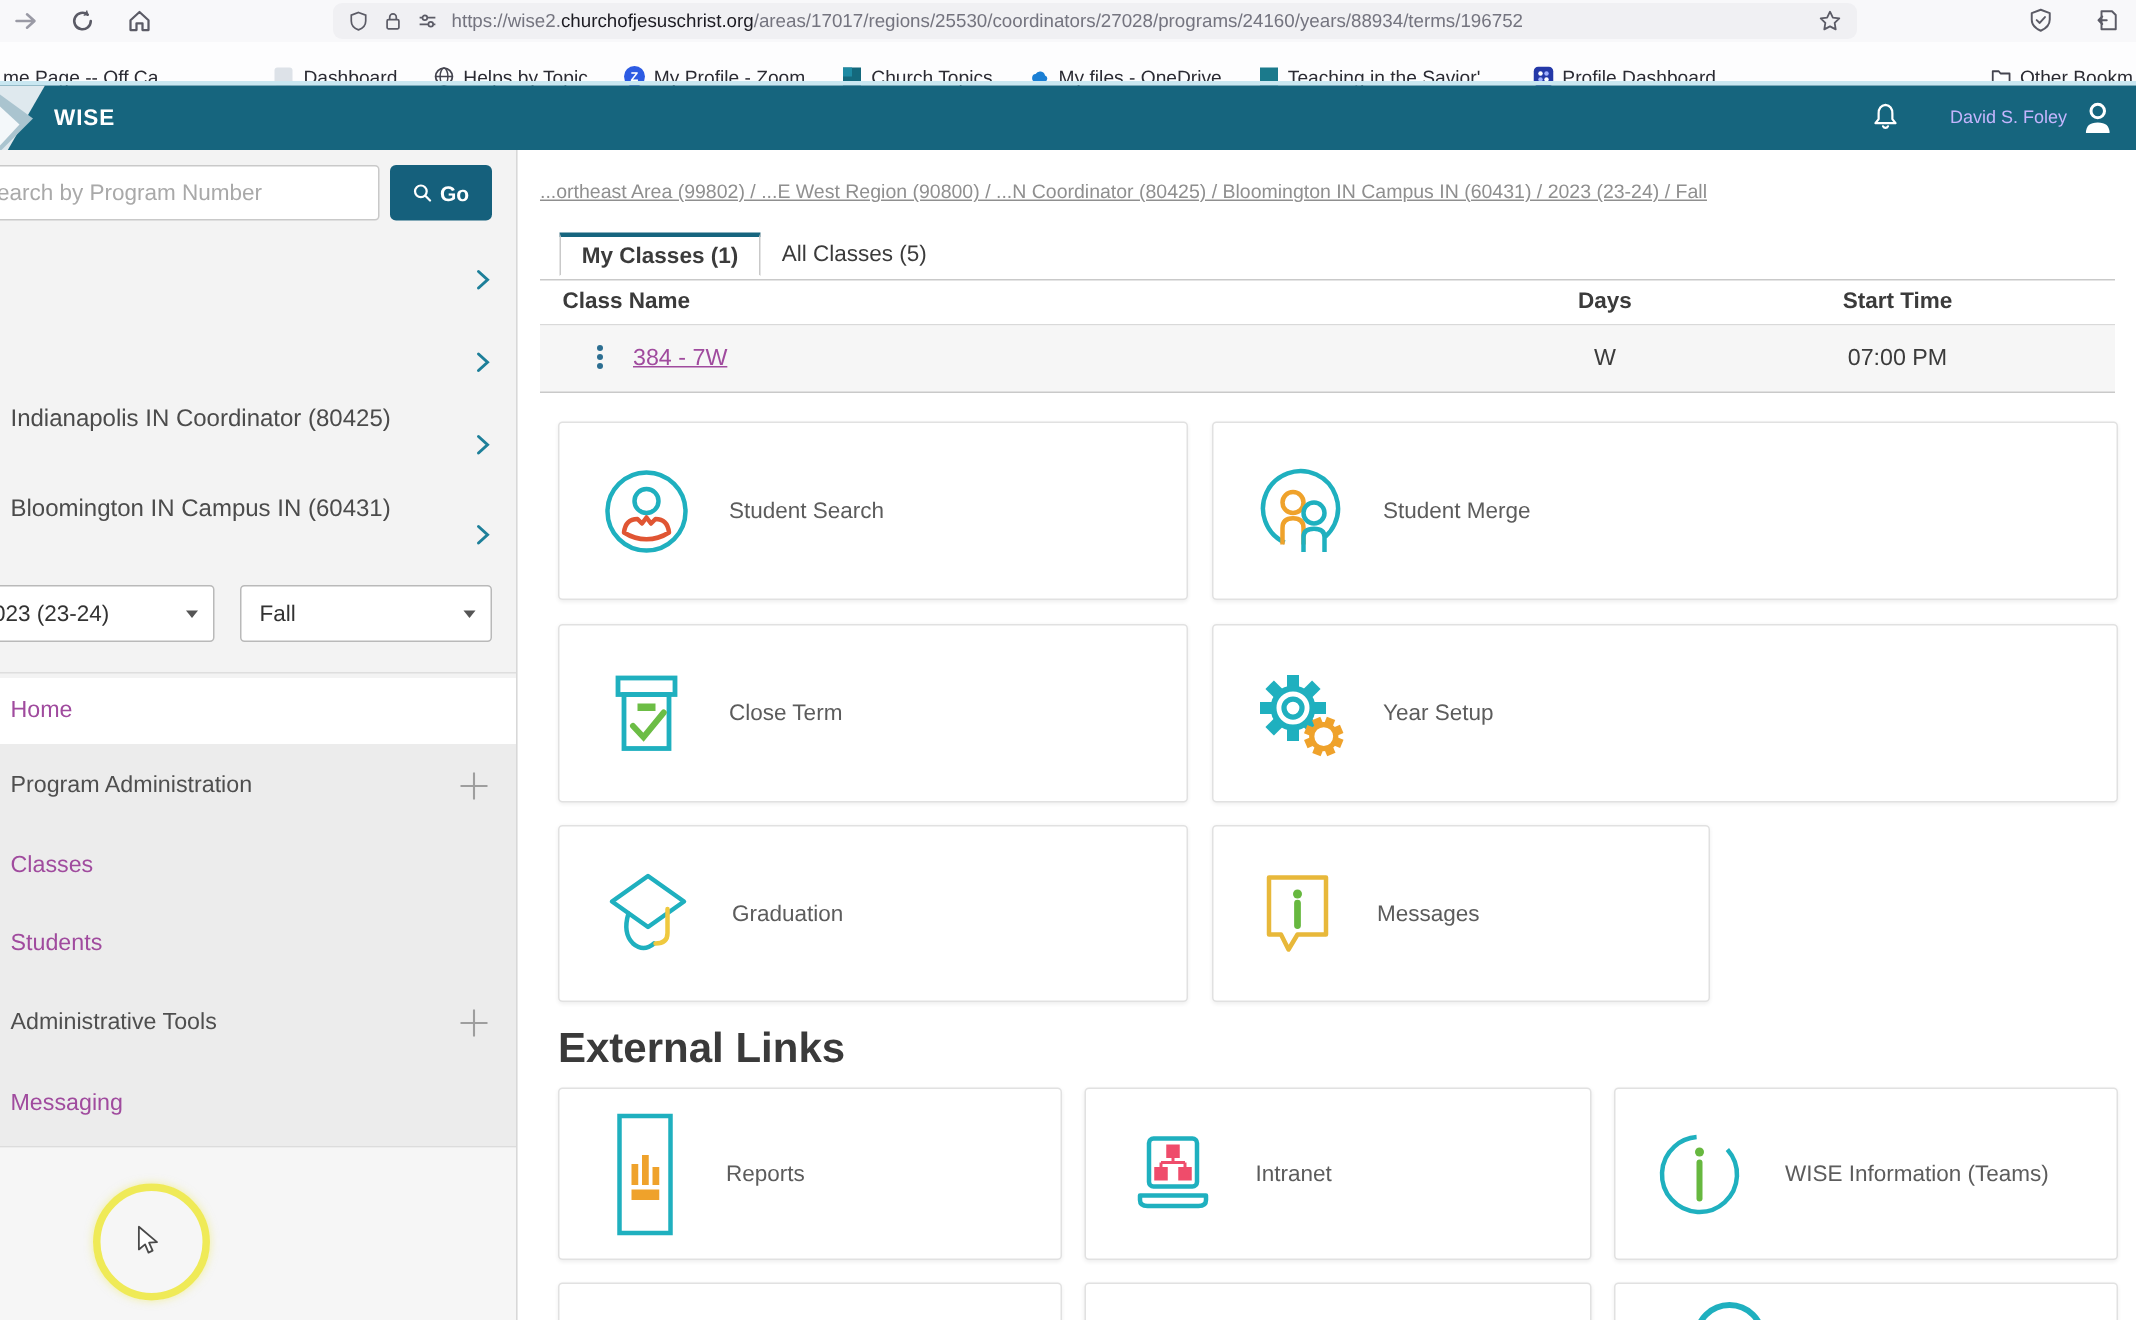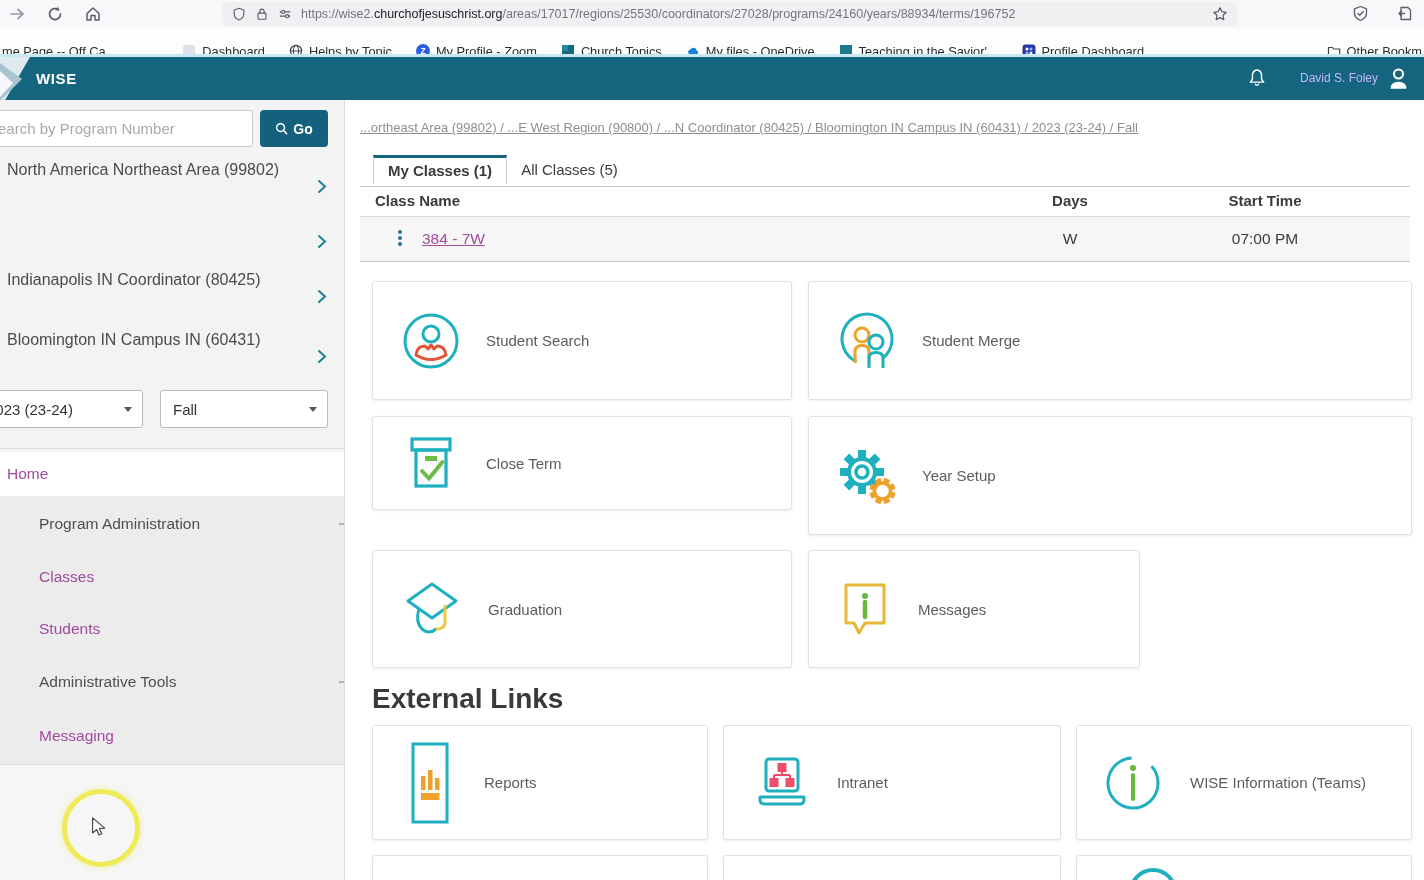--- a/index.html
+++ b/index.html
@@ -58,21 +58,21 @@
     box-sizing:border-box;display:flex;align-items:center;font-size:15px;color:#333;cursor:pointer;
     padding-left:12px;
   }
   .sel .caret{position:absolute;right:10px;top:16px;width:0;height:0;border-left:4px solid transparent;
     border-right:4px solid transparent;border-top:5px solid #555;}
   .side-divider{position:absolute;left:0;top:348px;width:345px;height:1px;background:#dedede;}
   .home-row{position:absolute;left:0;top:352px;width:345px;height:44px;background:#ffffff;
     display:flex;align-items:center;cursor:pointer;}
   .nav-group{position:absolute;left:0;top:396px;width:345px;height:268px;background:#ececec;
     border-bottom:1px solid #dcdcdc;}
-  .nav-row{position:absolute;left:0;width:345px;height:32px;line-height:32px;cursor:pointer;padding-left:32px;}
+  .nav-row{position:absolute;left:0;width:345px;height:32px;line-height:32px;cursor:pointer;}
   .nav-label{padding-left:7px;font-size:15.5px;}
   .nav-link{color:#A04B9E;}
   .nav-plain{color:#4f4f4f;}
   .plus-ico{position:absolute;right:18px;top:5px;}
   .side-bottom{position:absolute;left:0;top:665px;width:345px;height:115px;background:#f6f6f6;
     border-bottom:1px solid #e0e0e0;}
   .yellow-ring{
     position:absolute;left:62px;top:689px;width:68px;height:68px;border-radius:50%;
     border:5px solid rgba(238,233,70,0.9);box-shadow:0 0 6px rgba(238,233,70,0.5);
   }
@@ -242,21 +242,20 @@
   <input class="search-input" type="text" placeholder="Search by Program Number" style="">
   <button class="go-btn">
     <svg width="13" height="13" viewBox="0 0 14 14">
       <circle cx="6" cy="6" r="4.2" stroke="#fff" stroke-width="1.6" fill="none"></circle>
       <path d="M9.2 9.2 L12.6 12.6" stroke="#fff" stroke-width="1.6" stroke-linecap="round"></path>
     </svg>
     <span>Go</span>
   </button>
 
   <div class="tree-item" style="top:58px;height:56px">
-    <span class="tree-label">North America Northeast Area (99802)</span>
     <svg class="tree-chev" width="10" height="15" viewBox="0 0 10 15">
       <path d="M2 2 L8 7.5 L2 13" stroke="#1d7f99" stroke-width="2" fill="none" stroke-linecap="round"></path>
     </svg>
   </div>
   <div class="tree-item" style="top:126px;height:30px">
     <svg class="tree-chev" width="10" height="15" viewBox="0 0 10 15">
       <path d="M2 2 L8 7.5 L2 13" stroke="#1d7f99" stroke-width="2" fill="none" stroke-linecap="round"></path>
     </svg>
   </div>
   <div class="tree-item" style="top:168px;height:56px">
@@ -354,21 +353,21 @@
     <svg width="64" height="64" viewBox="0 0 64 64">
       <circle cx="32" cy="30" r="25" stroke="#1FB0BF" stroke-width="3" fill="none" stroke-dasharray="128 30" transform="rotate(115 32 30)"></circle>
       <circle cx="27" cy="26" r="7" stroke="#EFA22B" stroke-width="3" fill="none"></circle>
       <path d="M20 54 V43 Q20 36.5 27 36.5 Q34 36.5 34 43 V54" stroke="#EFA22B" stroke-width="3" fill="none"></path>
       <circle cx="41" cy="33" r="7" stroke="#1FB0BF" stroke-width="3" fill="none"></circle>
       <path d="M34 59 V49 Q34 43.5 41 43.5 Q48 43.5 48 49 V59" stroke="#1FB0BF" stroke-width="3" fill="none"></path>
     </svg>
     <span class="card-label">Student Merge</span>
   </div>
 
-  <div class="card" style="left:26px;top:316px;width:420px;height:94px">
+  <div class="card" style="left:26px;top:316px;width:420px;height:119px">
     <svg width="64" height="64" viewBox="0 0 64 64">
       <rect x="13" y="8" width="38" height="11" stroke="#1FB0BF" stroke-width="3.2" fill="none"></rect>
       <rect x="17" y="19" width="30" height="36" stroke="#1FB0BF" stroke-width="3.2" fill="none"></rect>
       <rect x="26" y="25" width="12" height="5" fill="#6CBD45"></rect>
       <path d="M23 40 L30 47.5 L43.5 31" stroke="#6CBD45" stroke-width="4" fill="none" stroke-linecap="round"></path>
     </svg>
     <span class="card-label">Close Term</span>
   </div>
   <div class="card" style="left:462px;top:316px;width:604px;height:119px">
     <svg width="64" height="64" viewBox="0 0 64 64">

